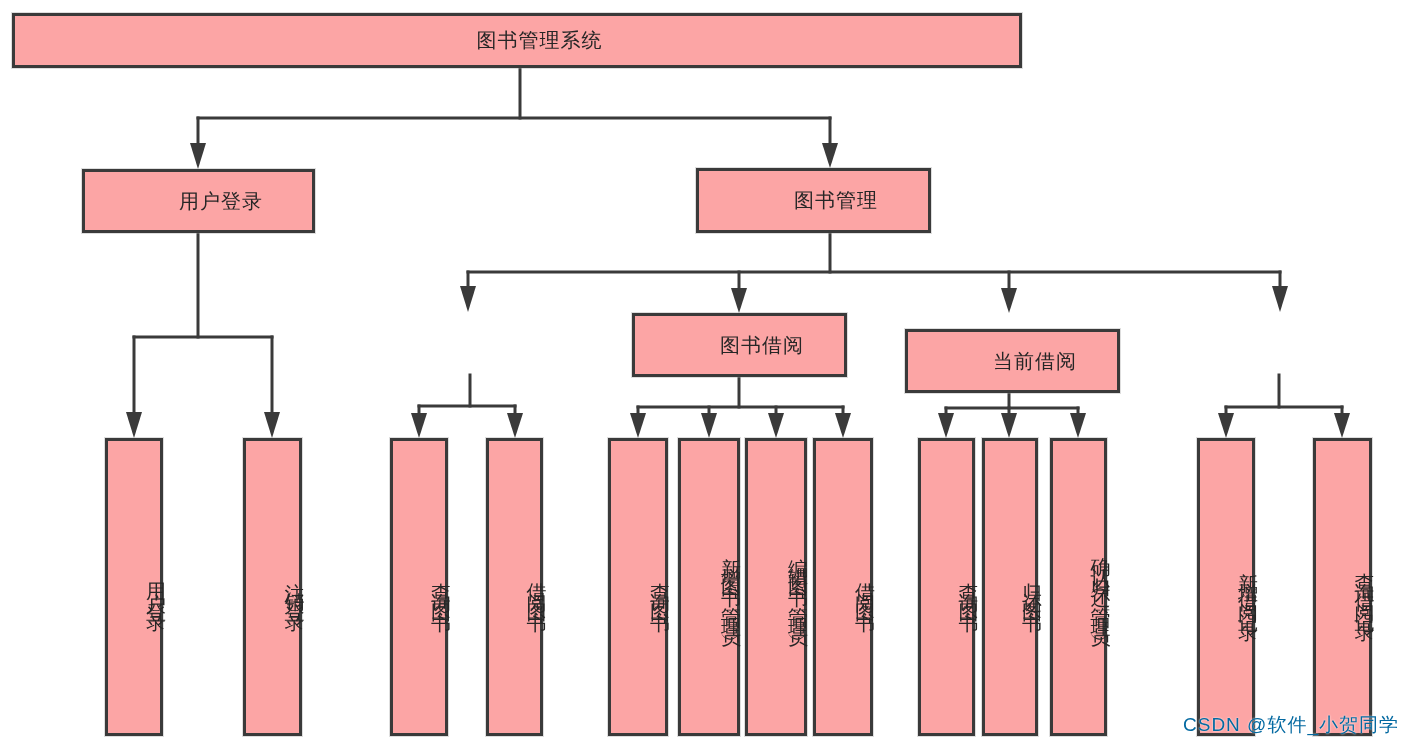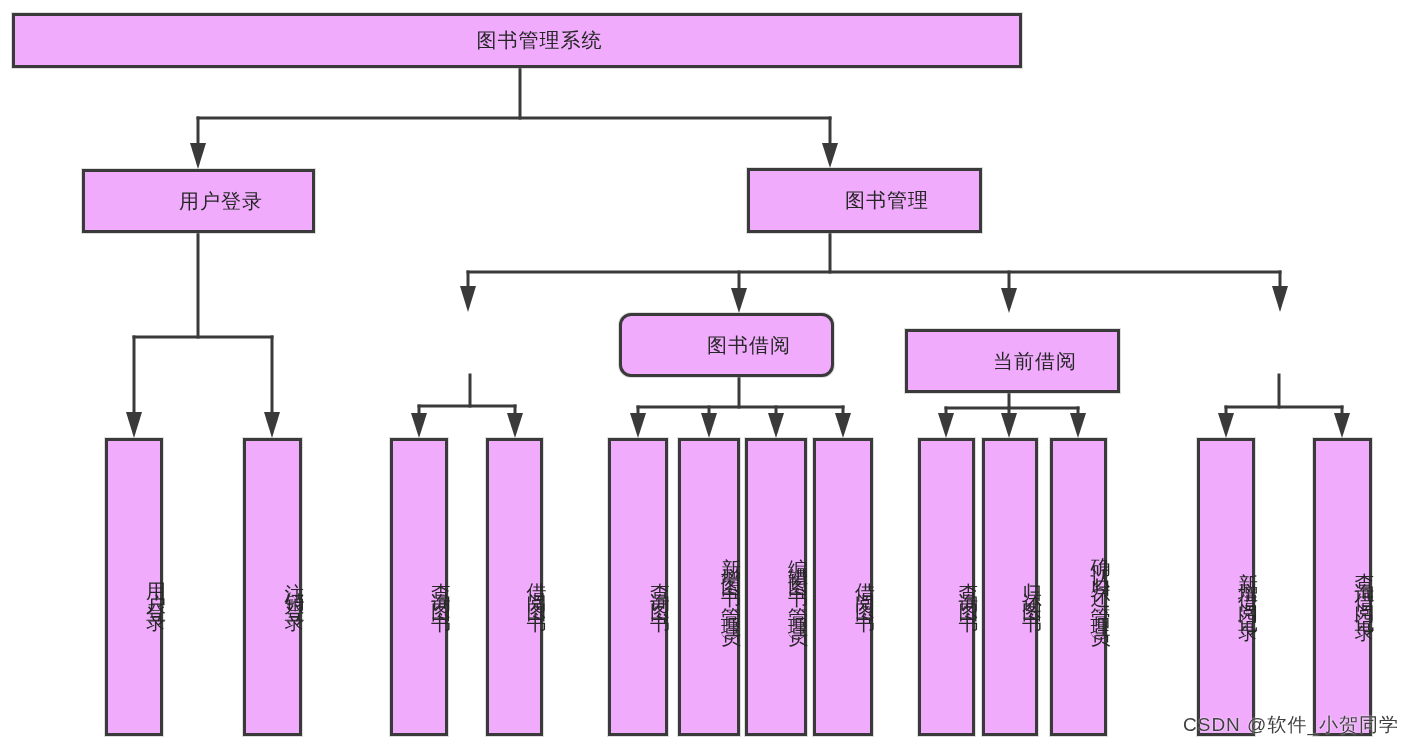--- a/index.html
+++ b/index.html
@@ -14,21 +14,21 @@
   .wires {
     position: absolute;
     left: 0; top: 0;
     width: 1405px; height: 747px;
     pointer-events: none;
   }
   .node {
     position: absolute;
     box-sizing: border-box;
     border: 3px solid #3a3a3a;
-    background: #f0abfc;
+    background: #fca5a5;
     color: #262626;
     display: flex;
     align-items: center;
     justify-content: center;
     font-size: 20px;
     letter-spacing: 1px;
     text-align: center;
     z-index: 2;
     box-shadow: 0 0 0 1px rgba(160,160,160,0.35);
     padding-left: 45px;
@@ -36,23 +36,23 @@
   .vnode {
     writing-mode: vertical-rl;
     text-orientation: mixed;
     letter-spacing: 10px;
     font-size: 20px;
     line-height: 1;
   }
   
   #n-root            { left: 12px;   top: 13px;  width: 1010px; height: 55px; }
   #n-user-login      { left: 82px;   top: 169px; width: 233px;  height: 64px; }
-  #n-book-management { left: 747px;  top: 168px; width: 235px;  height: 65px; }
+  #n-book-management { left: 696px;  top: 168px; width: 235px;  height: 65px; }
   #n-new-book-rec    { left: 363px;  top: 312px; width: 214px;  height: 63px; }
-  #n-book-borrow     { left: 619px;  top: 313px; width: 215px;  height: 64px; border-radius: 12px; }
+  #n-book-borrow     { left: 632px;  top: 313px; width: 215px;  height: 64px; }
   #n-current-borrow  { left: 905px;  top: 313px; width: 215px;  height: 64px; margin-top: 16px; }
   #n-borrow-record   { left: 1171px; top: 312px; width: 216px;  height: 63px; }
   
   #n-leaf-login      { left: 105px;  top: 438px; width: 58px; height: 298px; }
   #n-leaf-logout     { left: 243px;  top: 438px; width: 59px; height: 298px; }
   #n-rec-query       { left: 390px;  top: 438px; width: 58px; height: 298px; }
   #n-rec-borrow      { left: 486px;  top: 438px; width: 57px; height: 298px; }
   #n-bb-query        { left: 608px;  top: 438px; width: 60px; height: 298px; }
   #n-bb-add          { left: 678px;  top: 438px; width: 62px; height: 298px; }
   #n-bb-edit         { left: 745px;  top: 438px; width: 62px; height: 298px; }
@@ -61,21 +61,21 @@
   #n-cb-return       { left: 982px;  top: 438px; width: 56px; height: 298px; }
   #n-cb-confirm      { left: 1050px; top: 438px; width: 57px; height: 298px; }
   #n-br-add          { left: 1197px; top: 438px; width: 58px; height: 298px; }
   #n-br-query        { left: 1313px; top: 438px; width: 59px; height: 298px; }
   .watermark {
     position: absolute;
     left: 1183px;
     top: 712px;
     z-index: 3;
     font-size: 19px;
-    color: #404040;
+    color: #0369a1;
     letter-spacing: 1px;
     white-space: nowrap;
     text-shadow: 0 0 2px #ffffff;
   }
 </style>
 </head>
 <body>
 
 <div class="stage">
 

